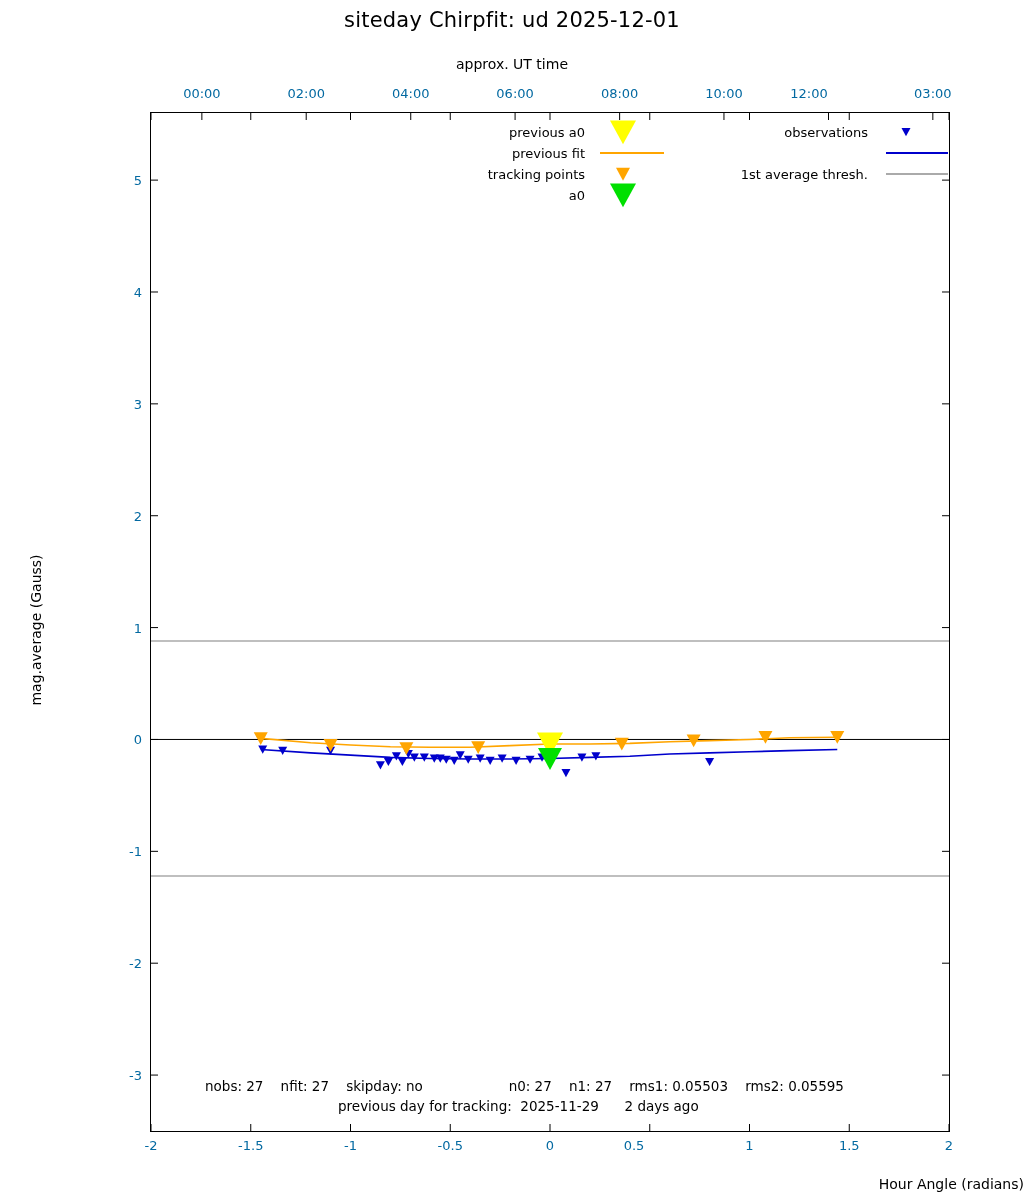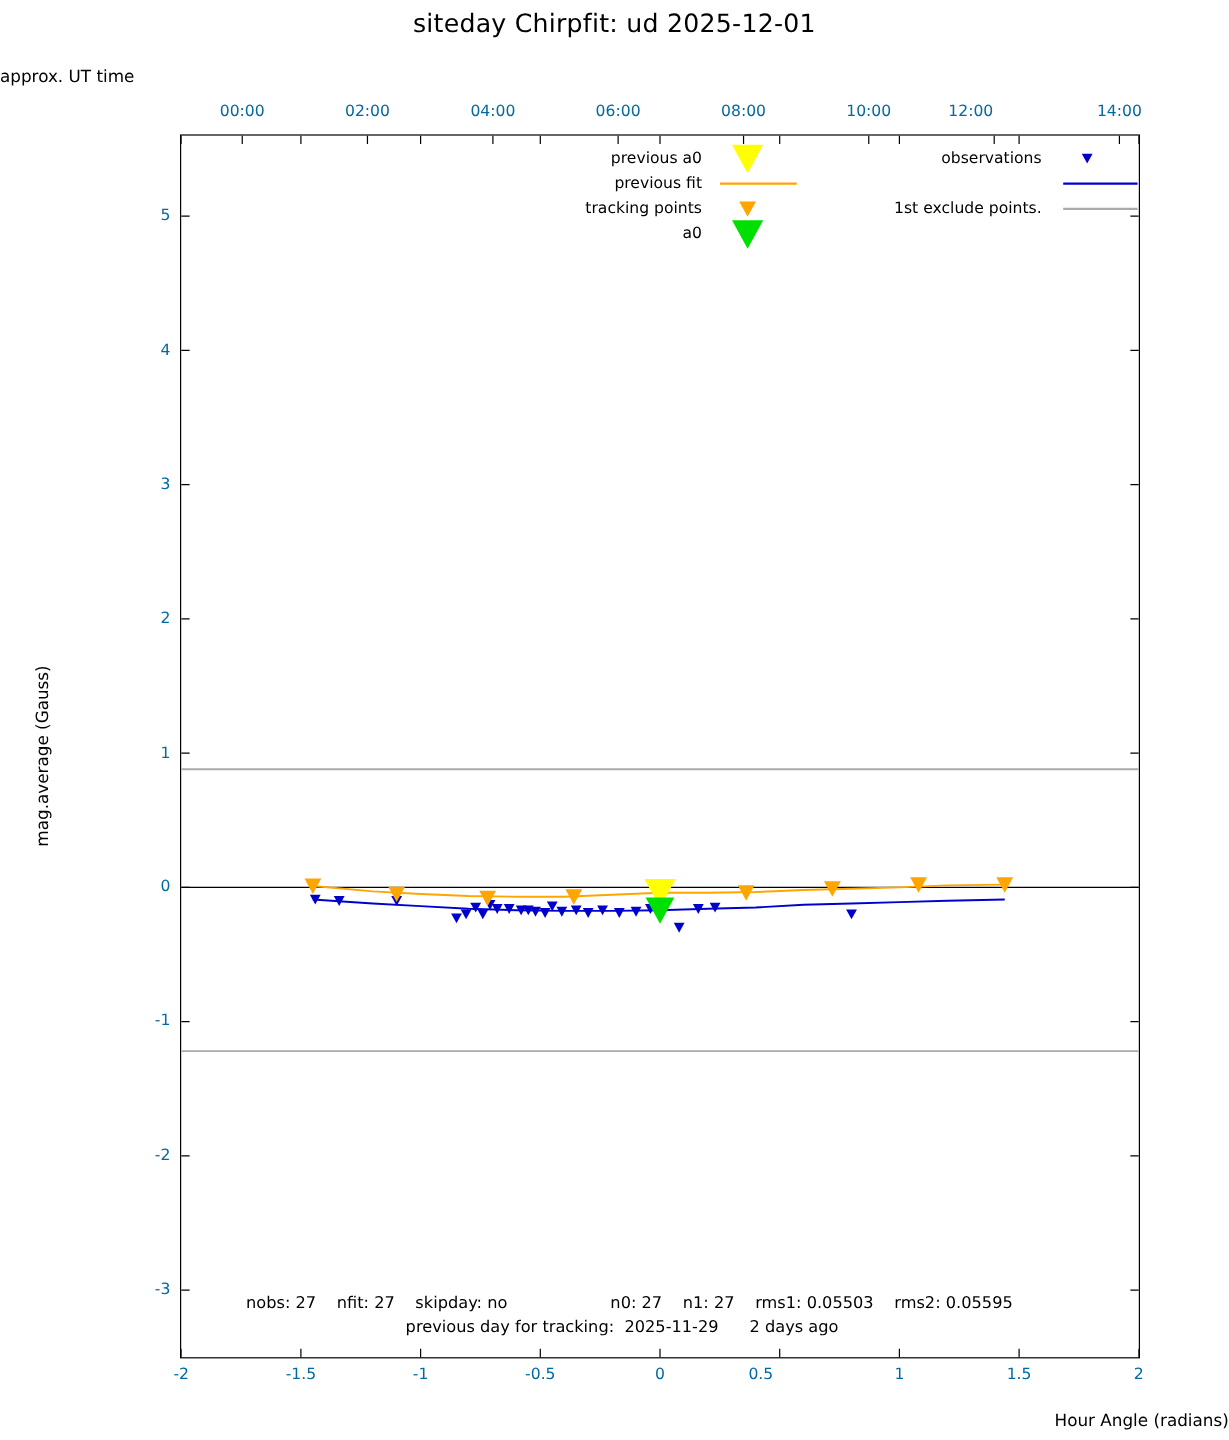--- a/index.html
+++ b/index.html
@@ -28,20 +28,21 @@
     width: 1024px;
     text-align: center;
     font-size: 21px;
     letter-spacing: 0.2px;
   }
   .top-axis-label {
     position: absolute;
     left: 0;
     top: 56px;
     width: 1024px;
+    text-align: center;
     font-size: 14px;
   }
   .xlabel {
     position: absolute;
     left: 0;
     top: 1176px;
     width: 1024px;
     text-align: right;
     font-size: 14px;
   }
@@ -243,21 +244,21 @@
       <div class="tick-label tick-left" style="left: 90px; width: 52px; top: 851.33px;">-1</div>
       <div class="tick-label tick-left" style="left: 90px; width: 52px; top: 963.198px;">-2</div>
       <div class="tick-label tick-left" style="left: 90px; width: 52px; top: 1075.07px;">-3</div>
       <div class="tick-label tick-top" style="left: 201.872px; top: 86px;">00:00</div>
       <div class="tick-label tick-top" style="left: 306.211px; top: 86px;">02:00</div>
       <div class="tick-label tick-top" style="left: 410.749px; top: 86px;">04:00</div>
       <div class="tick-label tick-top" style="left: 515.087px; top: 86px;">06:00</div>
       <div class="tick-label tick-top" style="left: 619.625px; top: 86px;">08:00</div>
       <div class="tick-label tick-top" style="left: 723.964px; top: 86px;">10:00</div>
       <div class="tick-label tick-top" style="left: 809px; top: 86px;">12:00</div>
-      <div class="tick-label tick-top" style="left: 932.841px; top: 86px;">14:00</div>
+      <div class="tick-label tick-top" style="left: 932.841px; top: 86px;">03:00</div>
     </div>
 
   <div class="legend" id="legend">
       <div class="legend-text" style="left: 0px; width: 435px; top: 14px;">previous a0</div>
       <div class="legend-sym" style="left: 440px; top: 14px; width: 94px; height: 26px;"><svg width="94" height="26" viewBox="0 0 94 26">
           <polygon points="20,1.5600000000000005 46,1.5600000000000005 33,25.35" fill="#ffff00"></polygon>
         </svg></div>
       <div class="legend-text" style="left: 0px; width: 435px; top: 35px;">previous fit</div>
       <div class="legend-sym" style="left: 440px; top: 35px; width: 94px; height: 26px;"><svg width="94" height="26" viewBox="0 0 94 26">
           <line x1="10" y1="13" x2="74" y2="13" stroke="#ffa500" stroke-width="1.8"></line>
@@ -270,21 +271,21 @@
       <div class="legend-sym" style="left: 440px; top: 77px; width: 94px; height: 26px;"><svg width="94" height="26" viewBox="0 0 94 26">
           <polygon points="20,1.5600000000000005 46,1.5600000000000005 33,25.35" fill="#00e000"></polygon>
         </svg></div>
       <div class="legend-text" style="left: 0px; width: 718px; top: 14px;">observations</div>
       <div class="legend-sym" style="left: 726px; top: 14px; width: 92px; height: 26px;"><svg width="92" height="26" viewBox="0 0 92 26">
           <polygon points="25.5,9.04 34.5,9.04 30,17.275" fill="#0000cc"></polygon>
         </svg></div>
       <div class="legend-sym" style="left: 726px; top: 35px; width: 92px; height: 26px;"><svg width="92" height="26" viewBox="0 0 92 26">
           <line x1="10" y1="13" x2="72" y2="13" stroke="#0000cc" stroke-width="1.8"></line>
         </svg></div>
-      <div class="legend-text" style="left: 0px; width: 718px; top: 56px;">1st exclude points.</div>
+      <div class="legend-text" style="left: 0px; width: 718px; top: 56px;">1st average thresh.</div>
       <div class="legend-sym" style="left: 726px; top: 56px; width: 92px; height: 26px;"><svg width="92" height="26" viewBox="0 0 92 26">
           <line x1="10" y1="13" x2="72" y2="13" stroke="#aaaaaa" stroke-width="1.8"></line>
         </svg></div>
     </div>
 
   <div class="stats-line stats1">nobs: 27    nfit: 27    skipday: no                    n0: 27    n1: 27    rms1: 0.05503    rms2: 0.05595</div>
   <div class="stats-line stats2">previous day for tracking:  2025-11-29      2 days ago</div>
 
 </div>
 

